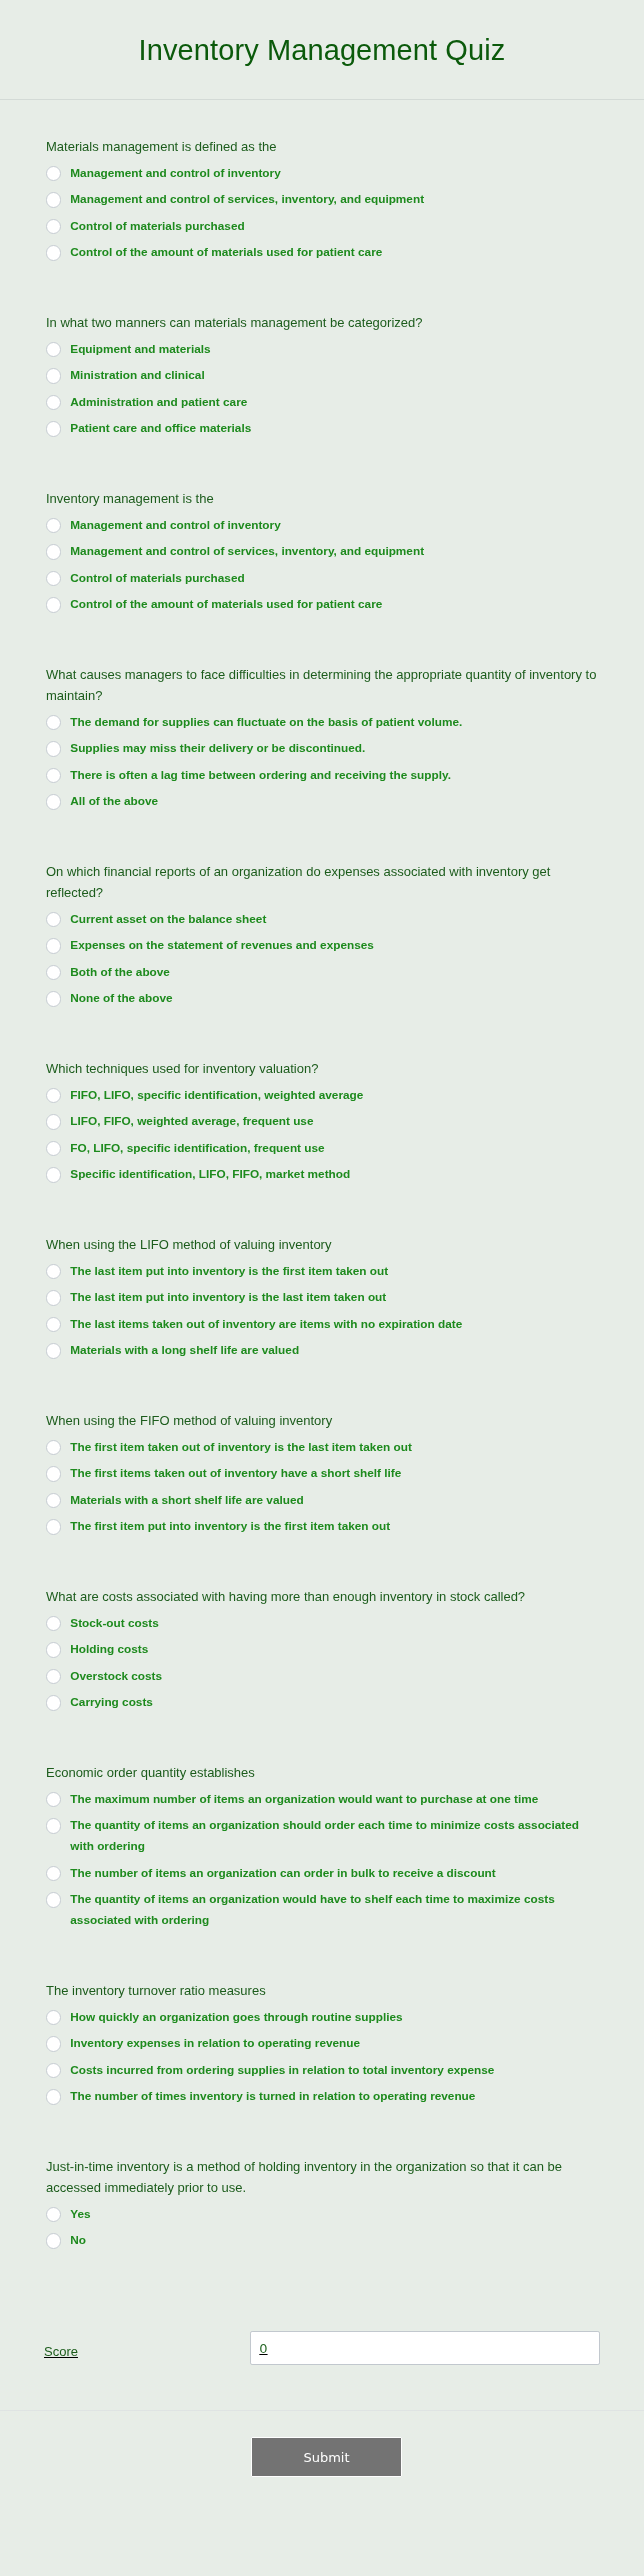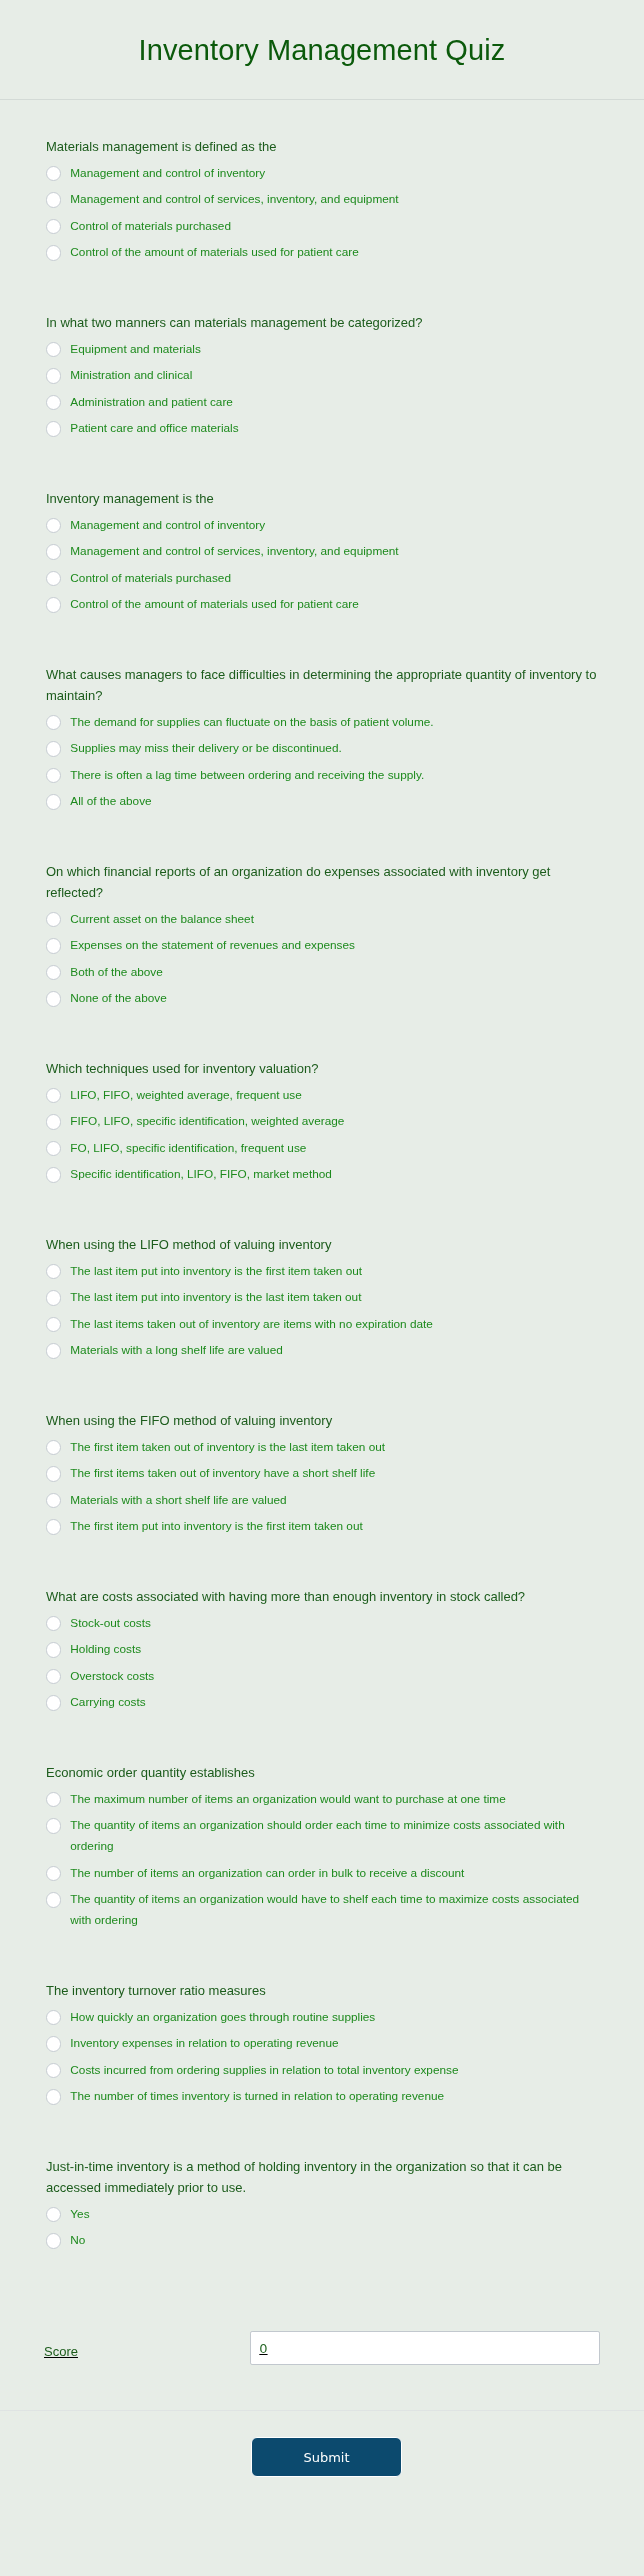--- a/index.html
+++ b/index.html
@@ -36,20 +36,21 @@
     line-height: 21px;
     color: #1c5c1c;
     margin-bottom: 8.3px;
     max-width: 555px;
   }
   .option {
     display: flex;
     align-items: flex-start;
     margin-bottom: 8.3px;
     cursor: pointer;
+    font-weight: bold;
   }
   .radio {
     flex: 0 0 15.3px;
     width: 15.3px;
     height: 15.3px;
     border: 0.7px solid #c6ccd2;
     border-radius: 50%;
     background: #ffffff;
     margin-top: 0.7px;
     margin-right: 9px;
@@ -90,24 +91,24 @@
   .submit-row {
     height: 101px;
     position: relative;
   }
   .submit-btn {
     position: absolute;
     left: 251px;
     top: 26px;
     width: 151px;
     height: 40px;
-    background: #0c4a6e;
+    background: #737373;
     color: #ffffff;
     border: 0.7px solid #ffffff;
-    border-radius: 6px;
+    border-radius: 1px;
     font-family: "DejaVu Sans", sans-serif;
     font-size: 13px;
     cursor: pointer;
   }
 </style>
 </head>
 <body>
 
 <div class="header">
   <h1>Inventory Management Quiz</h1>
@@ -206,25 +207,25 @@
       </div>
       <div class="option">
         <span class="radio"></span>
         <span class="opt-label">None of the above</span>
       </div>
     </div>
     <div class="question">
       <div class="q-text">Which techniques used for inventory valuation?</div>
       <div class="option">
         <span class="radio"></span>
+        <span class="opt-label">FIFO, LIFO, specific identification, weighted average</span>
+      </div>
+      <div class="option">
+        <span class="radio"></span>
         <span class="opt-label">LIFO, FIFO, weighted average, frequent use</span>
-      </div>
-      <div class="option">
-        <span class="radio"></span>
-        <span class="opt-label">FIFO, LIFO, specific identification, weighted average</span>
       </div>
       <div class="option">
         <span class="radio"></span>
         <span class="opt-label">FO, LIFO, specific identification, frequent use</span>
       </div>
       <div class="option">
         <span class="radio"></span>
         <span class="opt-label">Specific identification, LIFO, FIFO, market method</span>
       </div>
     </div>

